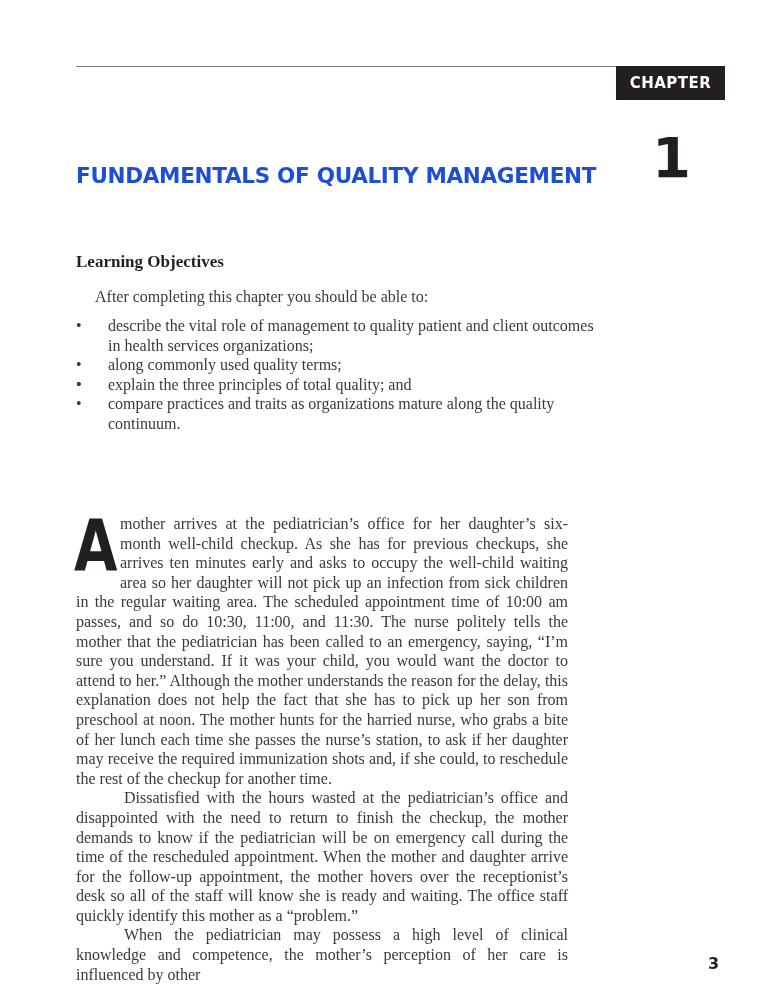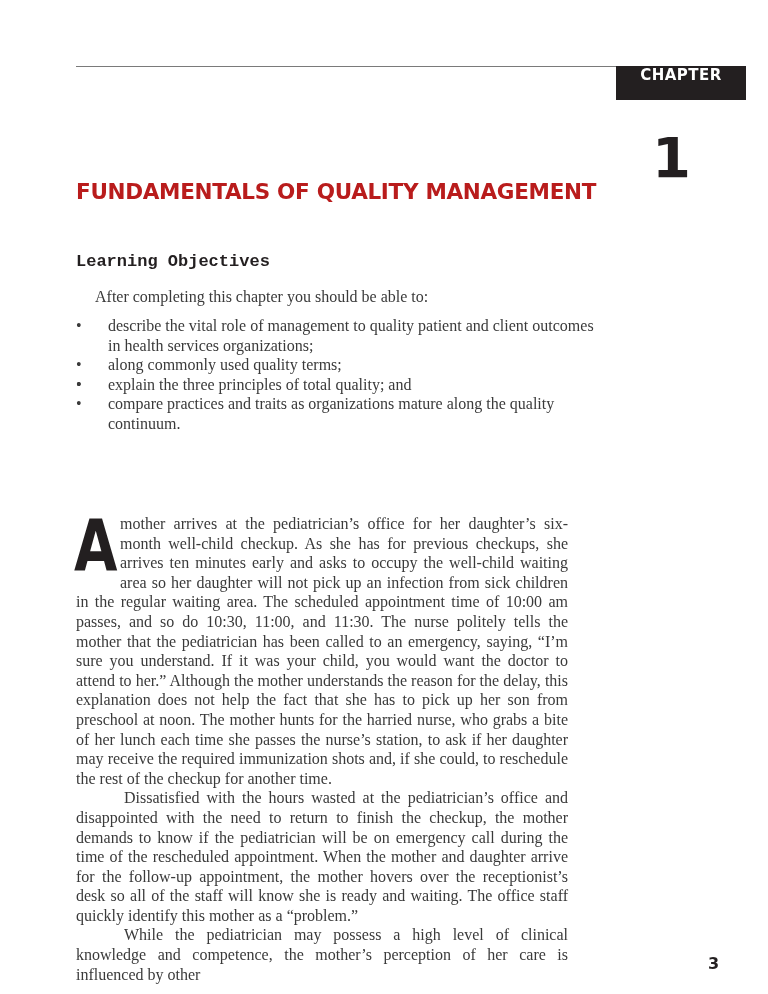--- a/index.html
+++ b/index.html
@@ -1,26 +1,26 @@
 <!DOCTYPE html>
 <html><head>
   <meta charset="utf-8">
   <style>
     html, body { margin: 0; padding: 0; background: #ffffff; }
     body { width: 768px; height: 994px; position: relative; overflow: hidden; color: #333333; }
     .page { position: absolute; left: 0; top: 0; width: 768px; height: 994px; }
     .top-rule { position: absolute; left: 76px; top: 66px; width: 649px; height: 1px; background: #7a7a7a; }
-    .chapter-box { position: absolute; left: 616px; top: 66px; width: 130px; height: 34px; background: #231f20; color: #ffffff;
+    .chapter-box { position: absolute; left: 616px; top: 66px; width: 109px; height: 34px; background: #231f20; color: #ffffff;
       font-family: "DejaVu Sans", sans-serif; font-weight: bold; font-size: 15px; letter-spacing: 0.5px;
-      display: flex; align-items: flex-start; justify-content: center; }
+      display: flex; align-items: center; justify-content: center; }
     .chapter-num { position: absolute; left: 652px; top: 130px; font-family: "DejaVu Sans", sans-serif; font-weight: bold;
       font-size: 56px; line-height: 56px; color: #231f20; }
-    .title { position: absolute; left: 76px; top: 179px; font-family: "DejaVu Sans", sans-serif; font-weight: bold;
-      font-size: 21.5px; color: #b91c1c; letter-spacing: -0.3px; white-space: nowrap; }
-    .subhead { position: absolute; left: 76px; top: 252px; font-family: Liberation Mono, monospace; font-weight: bold;
+    .title { position: absolute; left: 76px; top: 163px; font-family: "DejaVu Sans", sans-serif; font-weight: bold;
+      font-size: 21.5px; color: #1d4ed8; letter-spacing: -0.3px; white-space: nowrap; }
+    .subhead { position: absolute; left: 76px; top: 252px; font-family: Liberation Serif, serif; font-weight: bold;
       font-size: 17px; color: #231f20; white-space: nowrap; }
     .body-text { font-family: "Liberation Serif", "DejaVu Serif", serif; font-size: 16px; line-height: 19.6px; color: #3a3a3a; }
     .intro { position: absolute; left: 76px; top: 287px; white-space: nowrap; margin-left: 19px; }
     .obj-list { position: absolute; left: 76px; top: 316px; width: 520px; margin: 0; padding: 0; list-style: none; }
     .obj-list li { position: relative; padding-left: 32px; }
     .obj-list .bullet { position: absolute; left: 0; top: 0; }
     .narrative { position: absolute; left: 76px; top: 514px; width: 492px; text-align: justify; }
     .narrative p { margin: 0; }
     .narrative p.indent { text-indent: 48px; }
     .dropcap { float: left; font-family: "DejaVu Sans", sans-serif; font-weight: bold; font-size: 72px; line-height: 58px;
@@ -46,17 +46,17 @@
     <li><span class="bullet">•</span><span>describe the vital role of management to quality patient and client outcomes in health services organizations;</span></li>
     <li><span class="bullet">•</span><span>along commonly used quality terms;</span></li>
     <li><span class="bullet">•</span></li>
     <li><span class="bullet">•</span><span>explain the three principles of total quality; and</span></li>
     <li><span class="bullet">•</span><span>compare practices and traits as organizations mature along the quality continuum.</span></li>
   </ul>
 
   <div class="narrative body-text">
     <p><span class="dropcap">A</span><span> mother arrives at the pediatrician’s office for her daughter’s six-month well-child checkup. As she has for previous checkups, she arrives ten minutes early and asks to occupy the well-child waiting area so her daughter will not pick up an infection from sick children in the regular waiting area. The scheduled appointment time of 10:00 am passes, and so do 10:30, 11:00, and 11:30. The nurse politely tells the mother that the pediatrician has been called to an emergency, saying, “I’m sure you understand. If it was your child, you would want the doctor to attend to her.” Although the mother understands the reason for the delay, this explanation does not help the fact that she has to pick up her son from preschool at noon. The mother hunts for the harried nurse, who grabs a bite of her lunch each time she passes the nurse’s station, to ask if her daughter may receive the required immunization shots and, if she could, to reschedule the rest of the checkup for another time.</span></p>
     <p class="indent">Dissatisfied with the hours wasted at the pediatrician’s office and disappointed with the need to return to finish the checkup, the mother demands to know if the pediatrician will be on emergency call during the time of the rescheduled appointment. When the mother and daughter arrive for the follow-up appointment, the mother hovers over the receptionist’s desk so all of the staff will know she is ready and waiting. The office staff quickly identify this mother as a “problem.”</p>
-    <p class="indent">While the pediatrician may possess a high level of clinical knowledge and competence, the mother’s perception of her care is influenced by other</p>
+    <p class="indent">When the pediatrician may possess a high level of clinical knowledge and competence, the mother’s perception of her care is influenced by other</p>
   </div>
 
   <div class="page-number">3</div>
 </div>
 
 </body></html>

